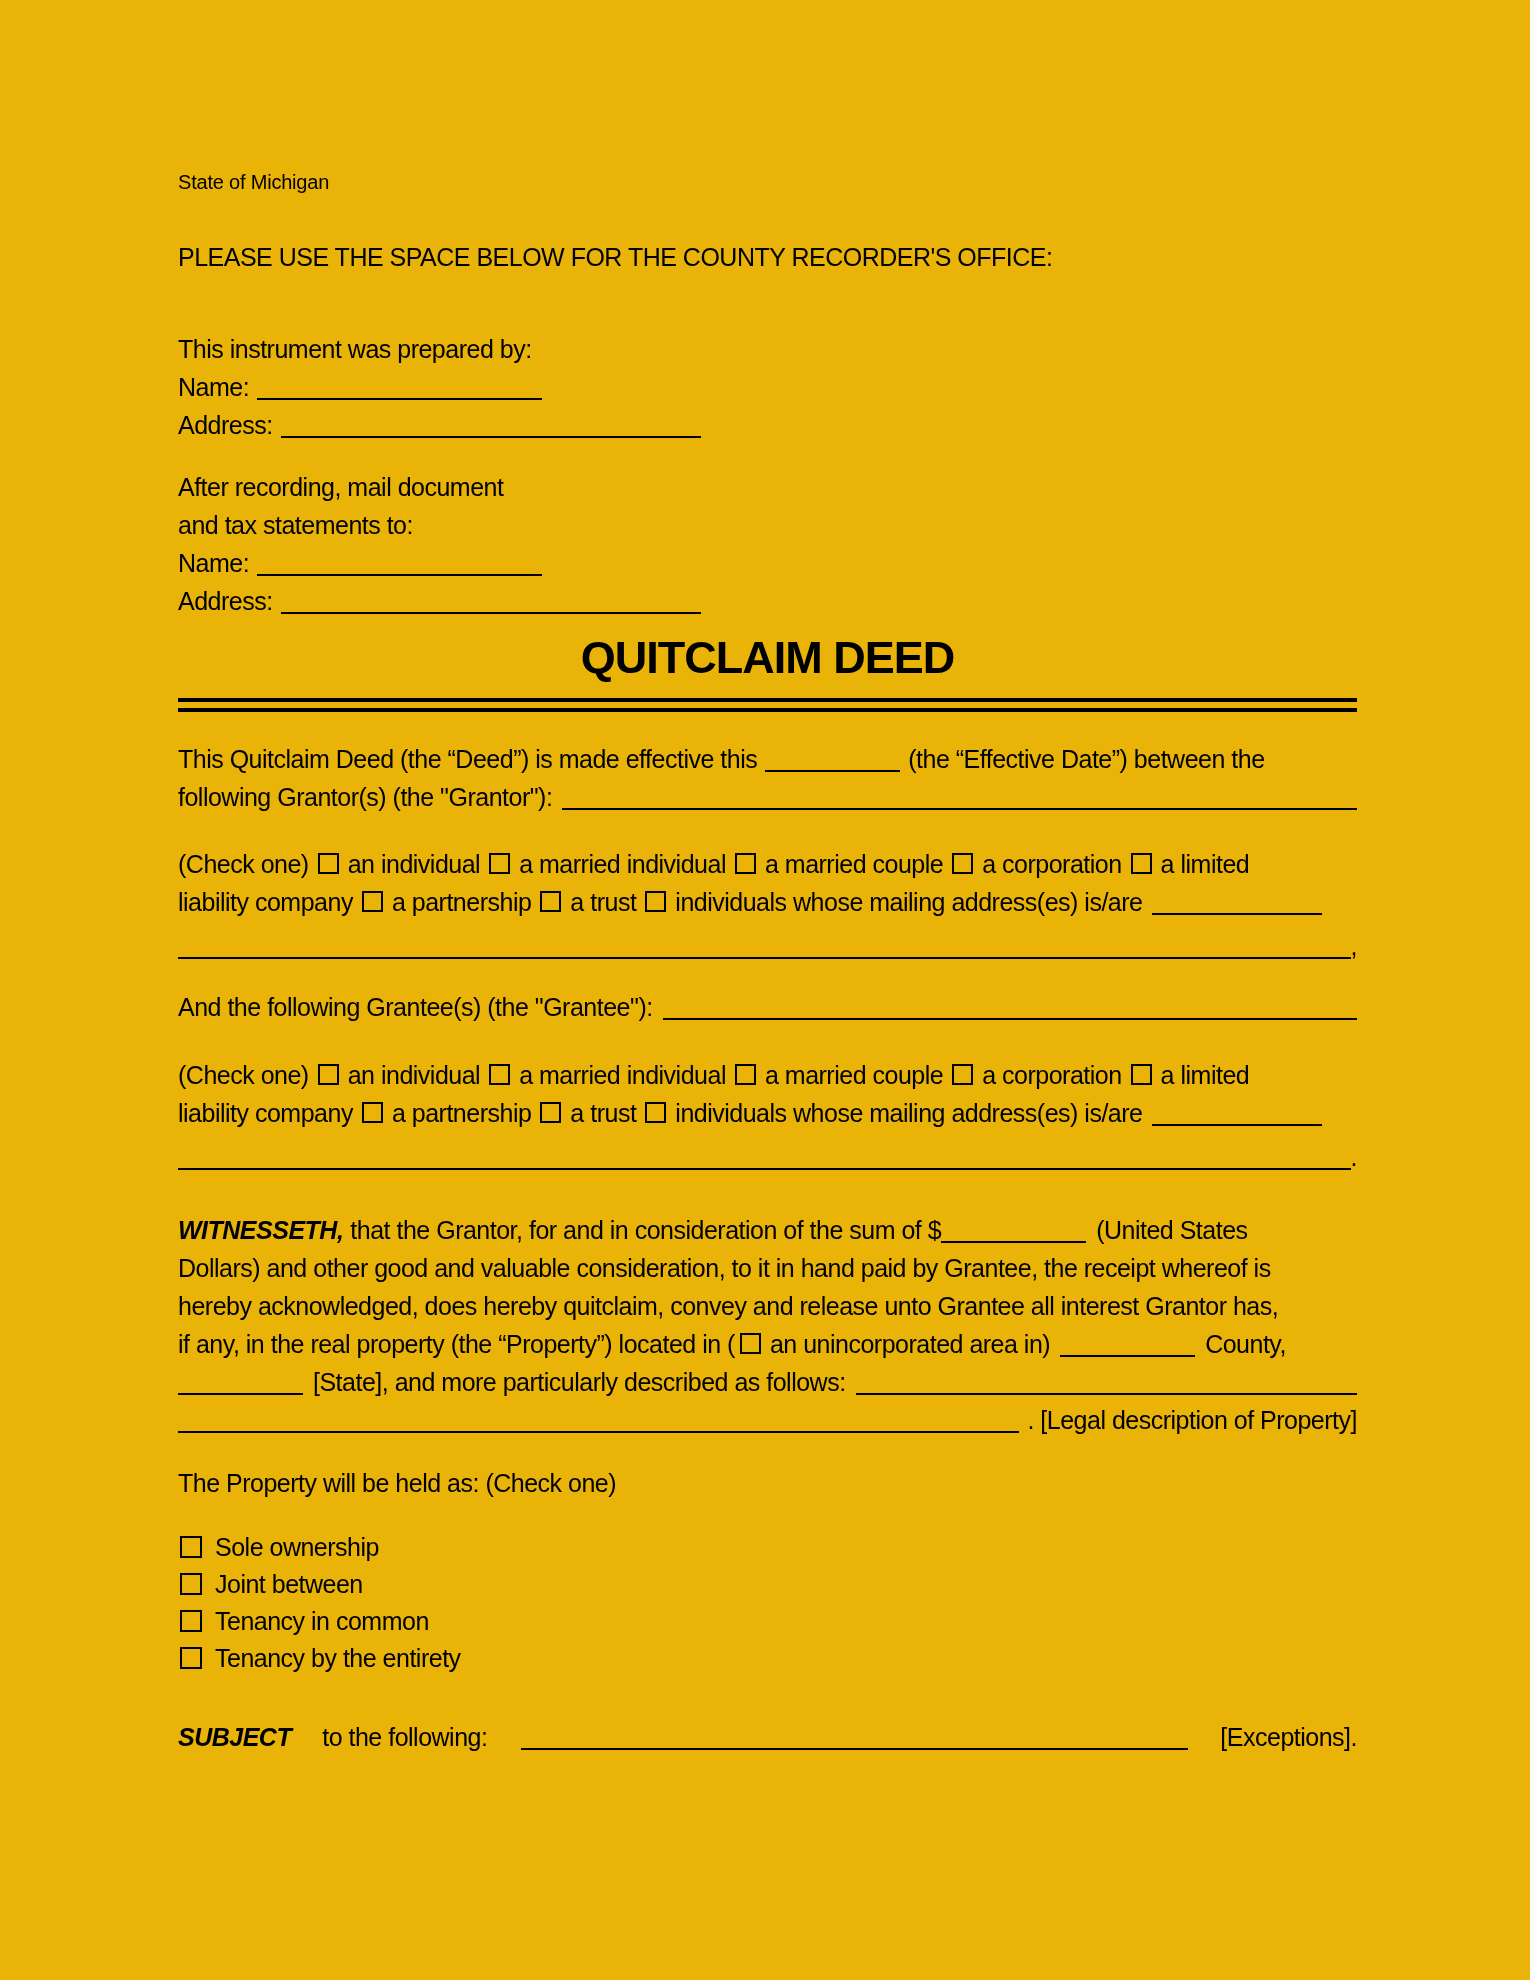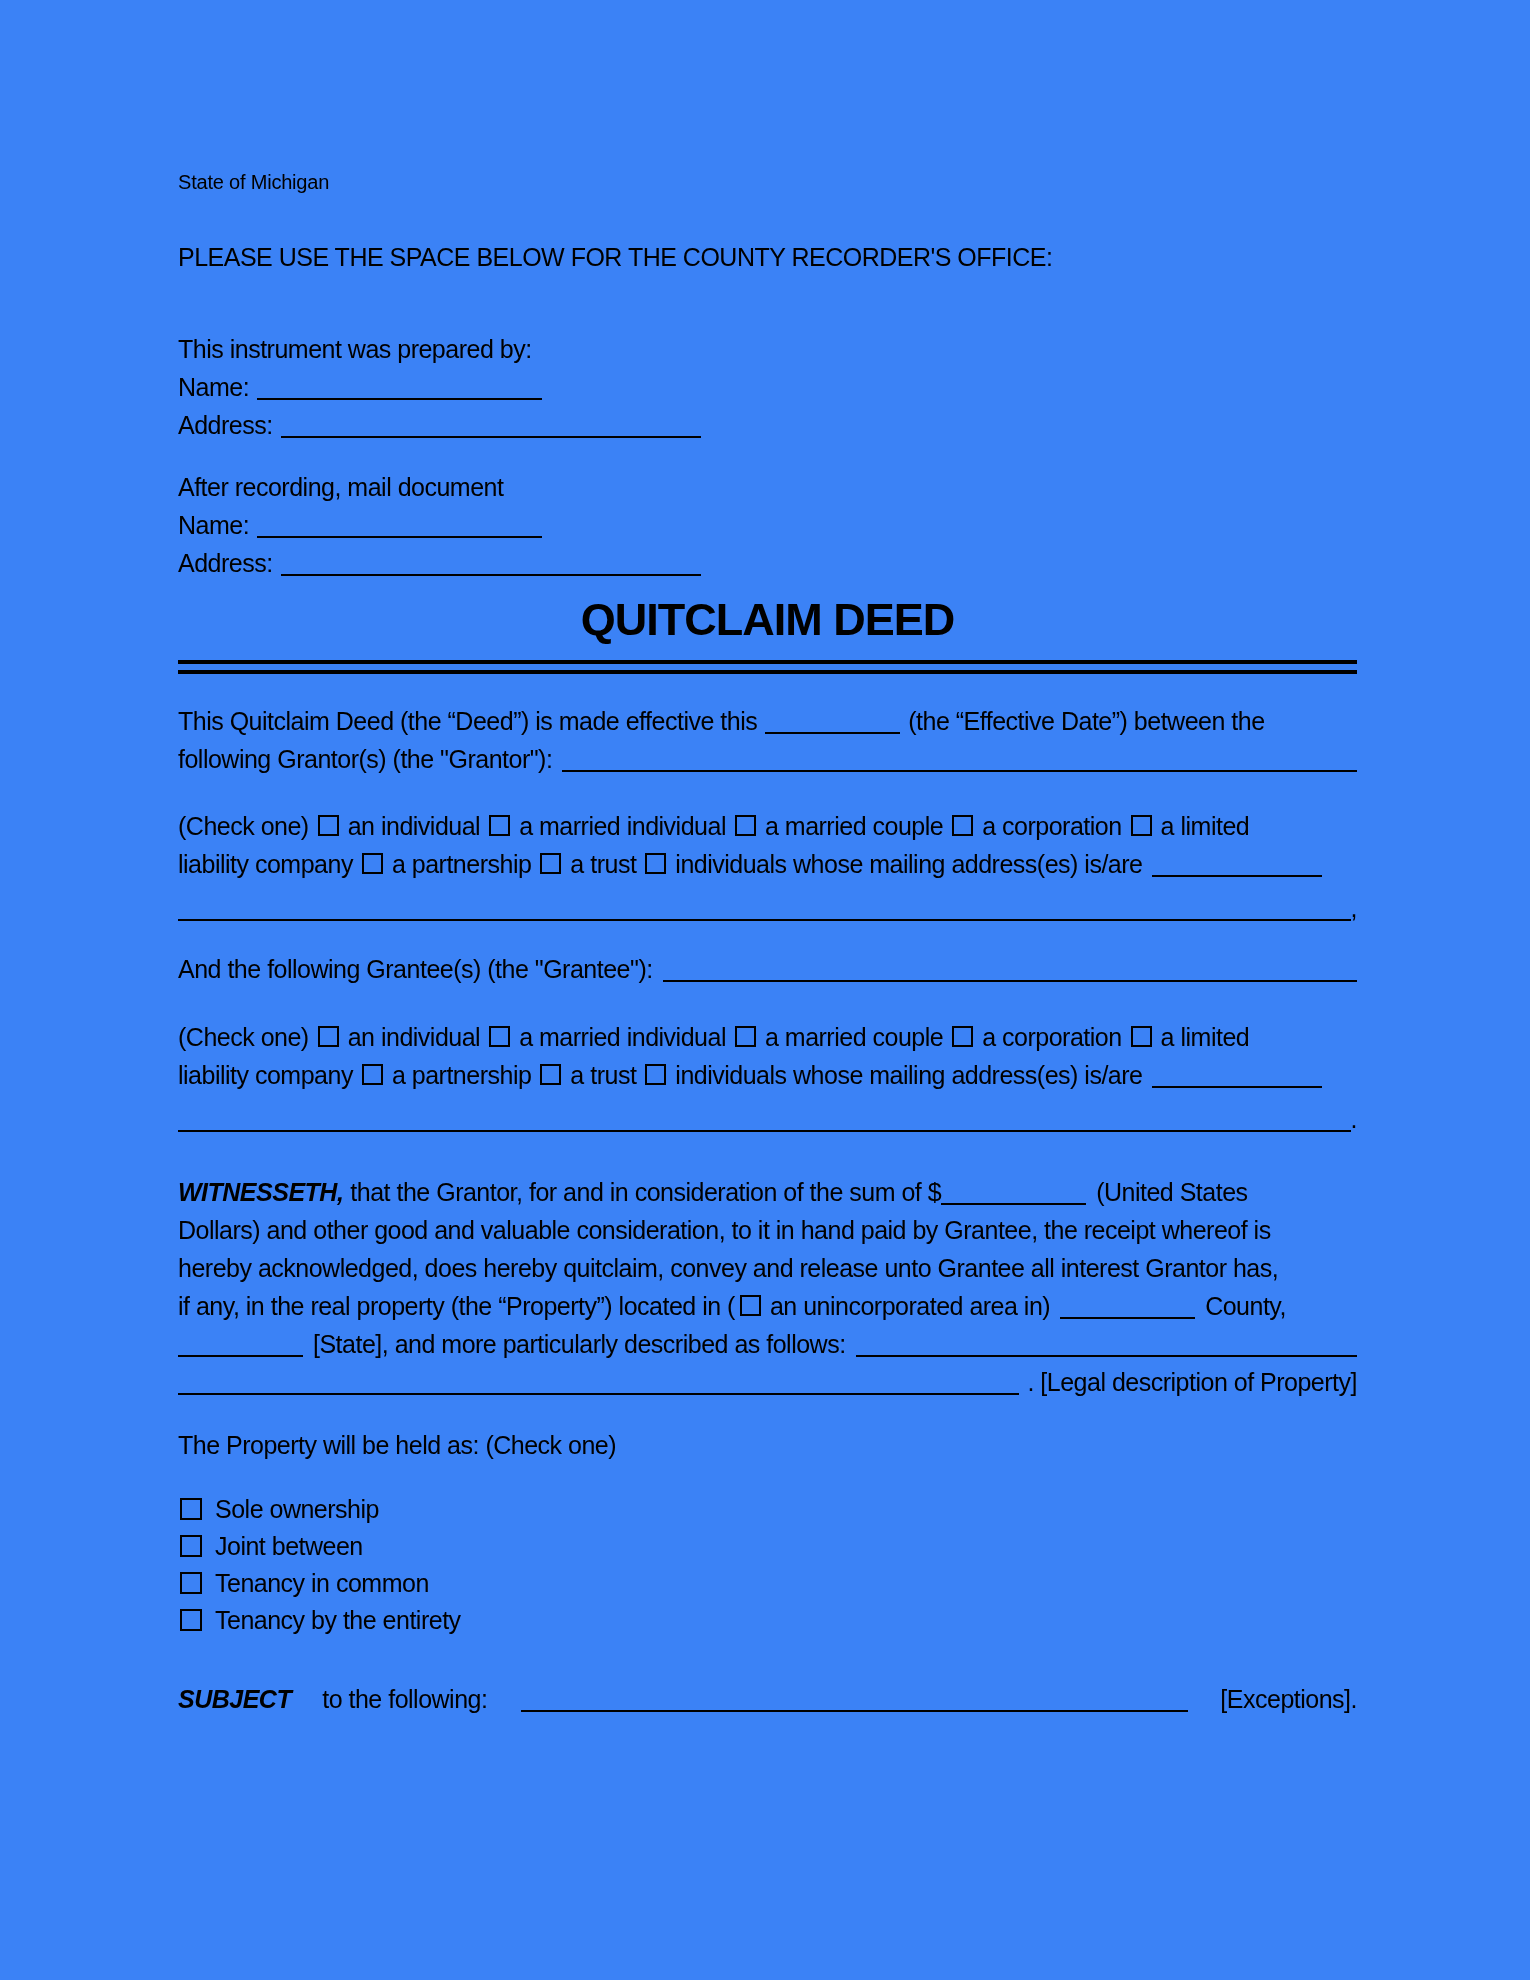--- a/index.html
+++ b/index.html
@@ -1,20 +1,20 @@
 <!DOCTYPE html>
 <html><head>
 <meta charset="utf-8">
 <style>
   html,body{margin:0;padding:0;background:#ffffff;}
   .page{
     position:relative;
     width:1530px;height:1980px;
     box-sizing:border-box;
-    background:#3b82f6;
+    background:#eab308;
     padding:170px 173px 0 178px;
     font-family:"Liberation Sans","DejaVu Sans",sans-serif;
     font-size:25px;line-height:38px;
     letter-spacing:-0.5px;
     color:#000;
   }
   .tline{white-space:nowrap;}
   .fline{display:flex;align-items:flex-end;min-height:38px;}
   .fline > span{white-space:nowrap;}
   .blank{
@@ -81,20 +81,21 @@
       <span class="blank w285 ml8"></span>
     </div>
     <div class="fline">
       <span>Address:</span>
       <span class="blank w420 ml8"></span>
     </div>
   </div>
 
   <div class="mail-block">
     <div class="tline">After recording, mail document</div>
+    <div class="tline">and tax statements to:</div>
     <div class="fline">
       <span>Name:</span>
       <span class="blank w285 ml8"></span>
     </div>
     <div class="fline">
       <span>Address:</span>
       <span class="blank w420 ml8"></span>
     </div>
   </div>
 

